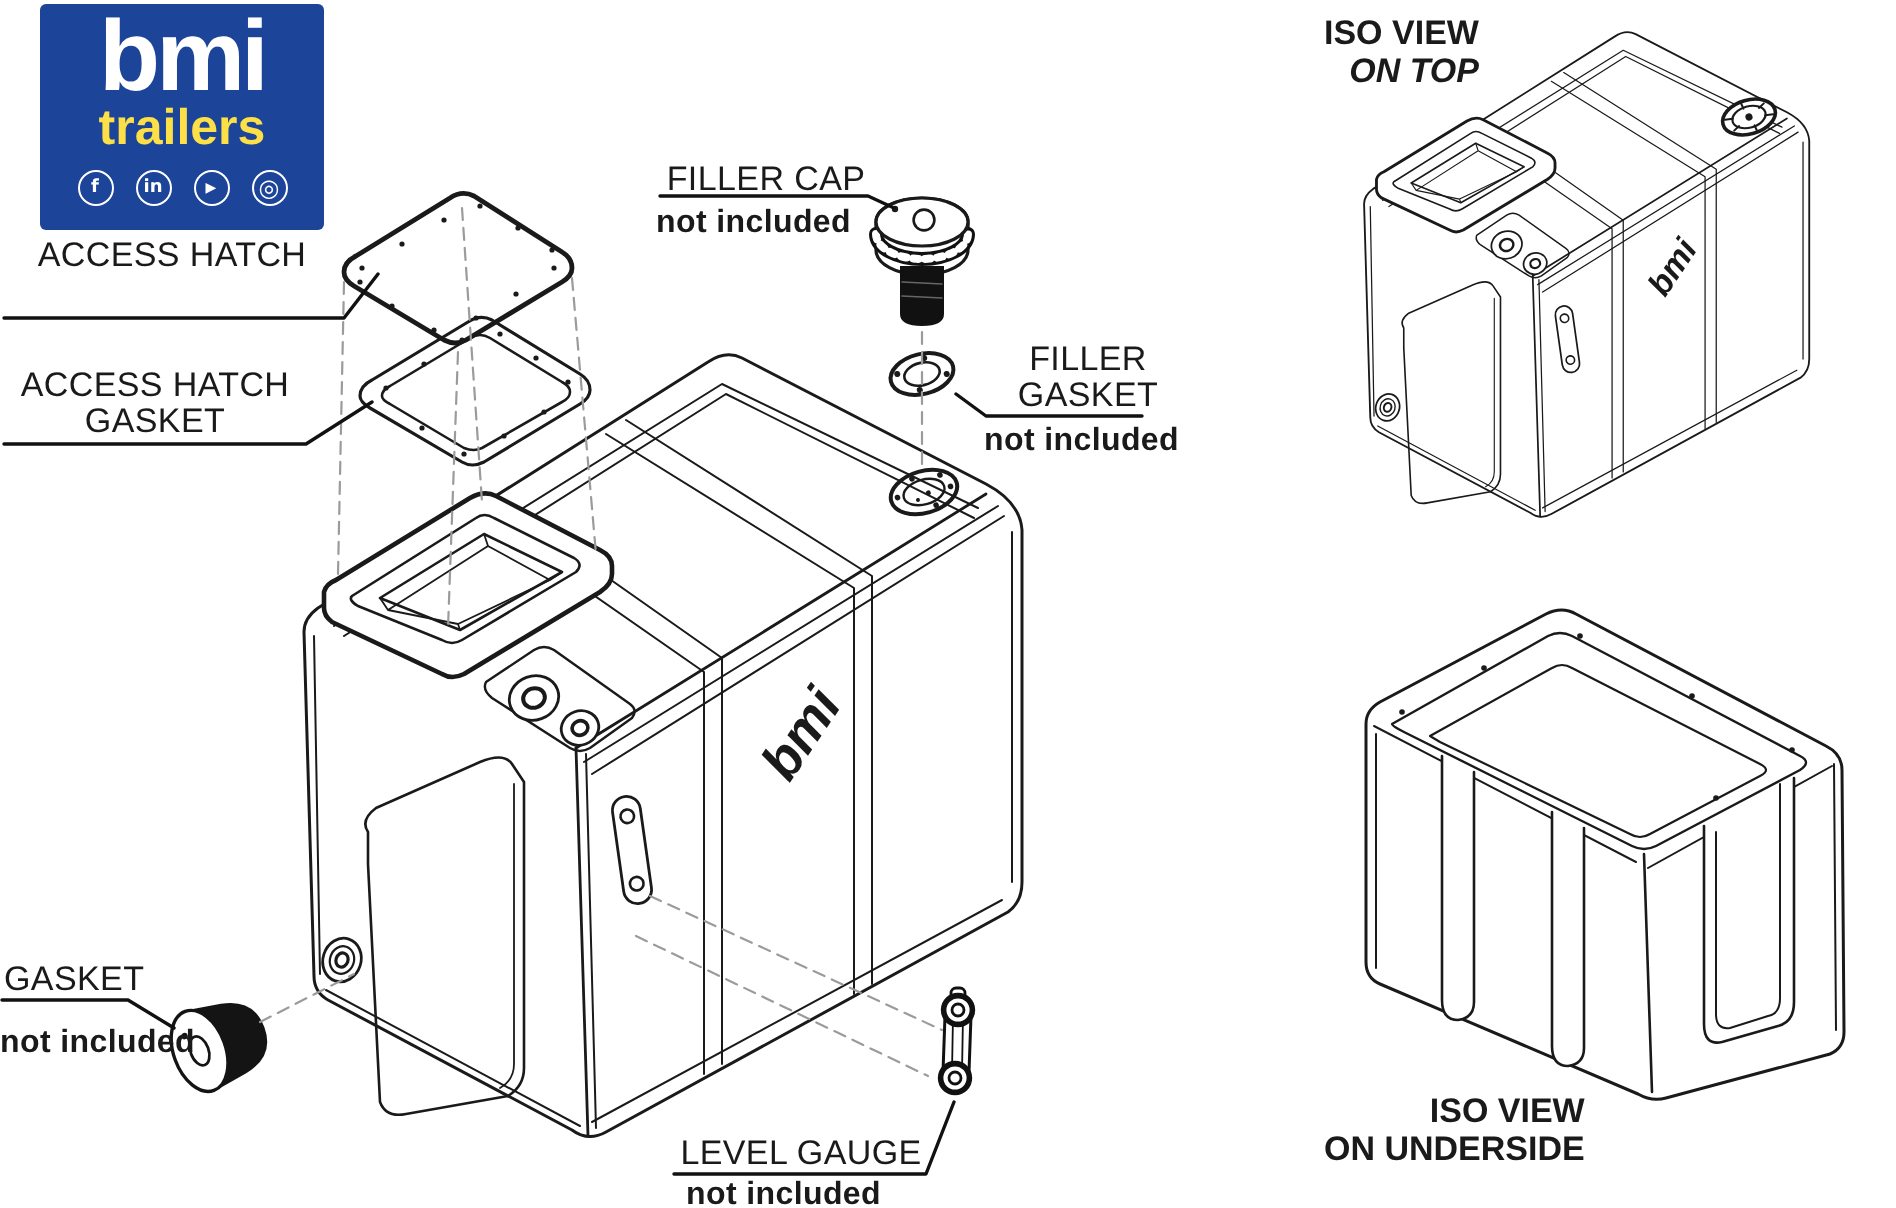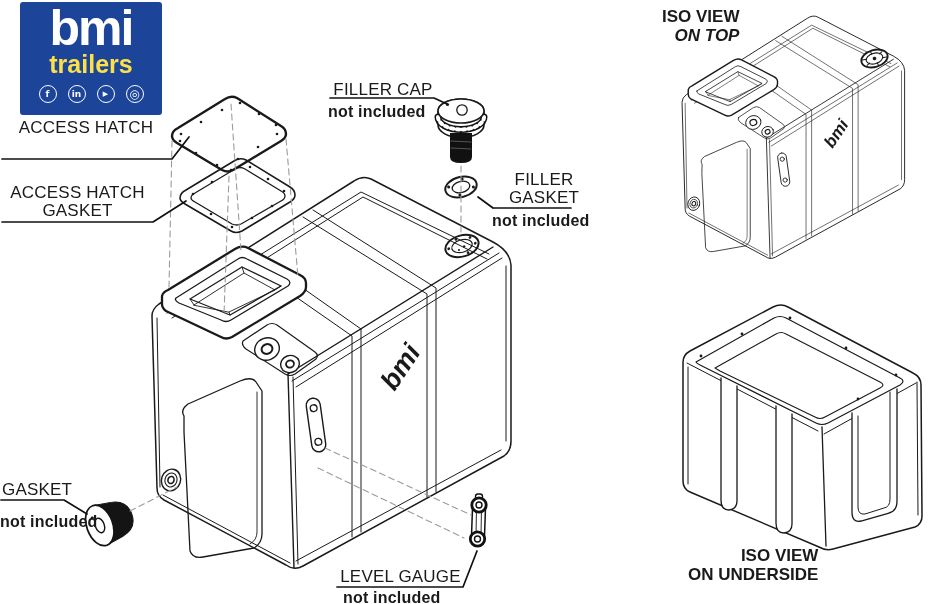--- a/index.html
+++ b/index.html
@@ -263,16 +263,16 @@
 </div>
 <div class="note" style="left:343px;top:589px;width:95px;text-align:center;">not included</div>
 
 <div class="viewlbl" style="left:662px;top:7px;">
   <span style="display:block;">ISO VIEW</span>
   <span style="display:block;font-style:italic;">ON TOP</span>
 </div>
 
 <div class="viewlbl" style="left:662px;top:546px;">
   <span style="display:block;">ISO VIEW</span>
-  <span style="display:block;margin-left:26px;">ON UNDERSIDE</span>
+  <span style="display:block;">ON UNDERSIDE</span>
 </div>
 
 </div>
 
 </body></html>

